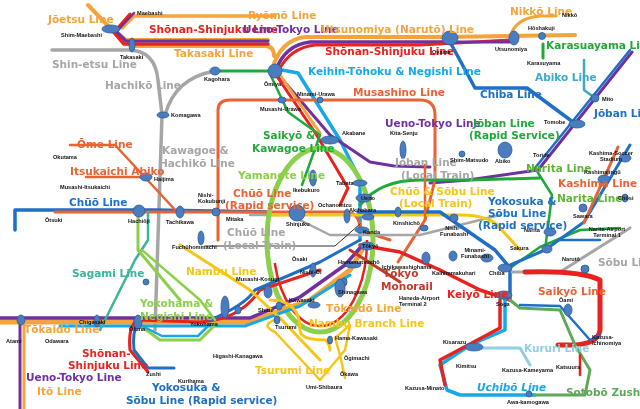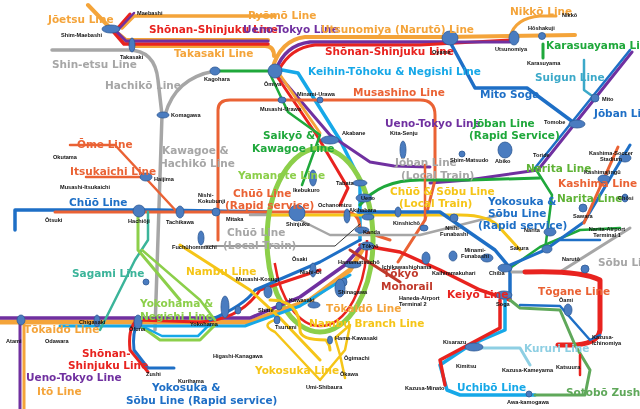--- a/index.html
+++ b/index.html
@@ -179,34 +179,34 @@
 <div class="lbl ln" style="left:248px;top:10px;color:#f4a43a;text-align:right;">Ryōmō Line</div>
 <div class="lbl ln" style="left:149px;top:24px;color:#e8231f;">Shōnan-Shinjuku Line</div>
 <div class="lbl ln" style="left:243px;top:24px;color:#7030a0;">Ueno-Tokyo Line</div>
 <div class="lbl ln" style="left:321px;top:24px;color:#f4a43a;">Utsunomiya (Narutō) Line</div>
 <div class="lbl ln" style="left:510px;top:6px;color:#f4a43a;">Nikkō Line</div>
 <div class="lbl ln" style="left:546px;top:40px;color:#1fa83b;">Karasuayama Line</div>
 <div class="lbl ln" style="left:52px;top:59px;color:#a6a6a6;">Shin-etsu Line</div>
 <div class="lbl ln" style="left:174px;top:48px;color:#f4a43a;">Takasaki Line</div>
 <div class="lbl ln" style="left:325px;top:46px;color:#e8231f;">Shōnan-Shinjuku Line</div>
 <div class="lbl ln" style="left:308px;top:66px;color:#16a8e8;">Keihin-Tōhoku &amp; Negishi Line</div>
-<div class="lbl ln" style="left:535px;top:72px;color:#3ca9c9;">Suigun Line</div>
+<div class="lbl ln" style="left:535px;top:72px;color:#3ca9c9;">Abiko Line</div>
 <div class="lbl ln" style="left:105px;top:80px;color:#a6a6a6;">Hachikō Line</div>
 <div class="lbl ln" style="left:353px;top:87px;color:#ea6234;">Musashino Line</div>
-<div class="lbl ln" style="left:480px;top:89px;color:#1e6fc6;">Mito Soga</div>
+<div class="lbl ln" style="left:480px;top:89px;color:#1e6fc6;">Chiba Line</div>
 <div class="lbl ln" style="left:594px;top:108px;color:#1e6fc6;">Jōban Line</div>
 <div class="lbl ln" style="left:385px;top:118px;color:#7030a0;">Ueno-Tokyo Line</div>
 <div class="lbl ln" style="left:473px;top:118px;color:#1fa83b;">Jōban Line</div>
 <div class="lbl ln" style="left:469px;top:130px;color:#1fa83b;">(Rapid Service)</div>
 <div class="lbl ln" style="left:263px;top:130px;color:#1fa83b;">Saikyō &amp;</div>
 <div class="lbl ln" style="left:252px;top:143px;color:#1fa83b;">Kawagoe Line</div>
 <div class="lbl ln" style="left:162px;top:145px;color:#a6a6a6;">Kawagoe &amp;</div>
 <div class="lbl ln" style="left:159px;top:158px;color:#a6a6a6;">Hachikō Line</div>
 <div class="lbl ln" style="left:77px;top:139px;color:#ea6234;">Ōme Line</div>
-<div class="lbl ln" style="left:70px;top:166px;color:#ea6234;">Itsukaichi Line</div>
+<div class="lbl ln" style="left:70px;top:166px;color:#ea6234;">Itsukaichi Abiko</div>
 <div class="lbl ln" style="left:238px;top:170px;color:#8ccf4a;">Yamanote Line</div>
 <div class="lbl ln" style="left:395px;top:157px;color:#a6a6a6;">Jōban Line</div>
 <div class="lbl ln" style="left:401px;top:170px;color:#a6a6a6;">(Local Train)</div>
 <div class="lbl ln" style="left:526px;top:163px;color:#5fb336;">Narita Line</div>
 <div class="lbl ln" style="left:558px;top:178px;color:#ea6234;">Kashima Line</div>
 <div class="lbl ln" style="left:557px;top:193px;color:#5fb336;">Narita Line</div>
 <div class="lbl ln" style="left:69px;top:197px;color:#1e6fc6;">Chūō Line</div>
 <div class="lbl ln" style="left:233px;top:188px;color:#ea6234;">Chūō Line</div>
 <div class="lbl ln" style="left:225px;top:200px;color:#ea6234;">(Rapid service)</div>
 <div class="lbl ln" style="left:390px;top:186px;color:#f5c518;">Chūō &amp; Sōbu Line</div>
@@ -215,31 +215,31 @@
 <div class="lbl ln" style="left:488px;top:208px;color:#1e6fc6;">Sōbu Line</div>
 <div class="lbl ln" style="left:478px;top:220px;color:#1e6fc6;">(Rapid service)</div>
 <div class="lbl ln" style="left:227px;top:227px;color:#a6a6a6;">Chūō Line</div>
 <div class="lbl ln" style="left:223px;top:240px;color:#a6a6a6;">(Local Train)</div>
 <div class="lbl ln" style="left:598px;top:257px;color:#a6a6a6;">Sōbu Line</div>
 <div class="lbl ln" style="left:72px;top:268px;color:#3bb49a;">Sagami Line</div>
 <div class="lbl ln" style="left:186px;top:266px;color:#f5c518;">Nambu Line</div>
 <div class="lbl ln" style="left:383px;top:268px;color:#c0392b;">Tōkyō</div>
 <div class="lbl ln" style="left:381px;top:281px;color:#c0392b;">Monorail</div>
 <div class="lbl ln" style="left:447px;top:289px;color:#e8231f;">Keiyō Line</div>
-<div class="lbl ln" style="left:538px;top:286px;color:#ea6234;">Tōgane Line</div>
+<div class="lbl ln" style="left:538px;top:286px;color:#ea6234;">Saikyō Line</div>
 <div class="lbl ln" style="left:140px;top:298px;color:#8ccf4a;">Yokohama &amp;</div>
 <div class="lbl ln" style="left:140px;top:311px;color:#8ccf4a;">Negishi Line</div>
 <div class="lbl ln" style="left:326px;top:303px;color:#f4a43a;">Tōkaidō Line</div>
 <div class="lbl ln" style="left:309px;top:318px;color:#f5c518;">Nambu Branch Line</div>
 <div class="lbl ln" style="left:24px;top:324px;color:#f4a43a;">Tōkaidō Line</div>
 <div class="lbl ln" style="left:82px;top:348px;color:#e8231f;">Shōnan-</div>
 <div class="lbl ln" style="left:68px;top:360px;color:#e8231f;">Shinjuku Line</div>
 <div class="lbl ln" style="left:524px;top:343px;color:#8ecfe3;">Kururi Line</div>
-<div class="lbl ln" style="left:255px;top:365px;color:#f5c518;">Yokosuka Line</div>
-<div class="lbl ln" style="left:457px;top:382px;color:#16a8e8;">Uchibō Line</div>
+<div class="lbl ln" style="left:255px;top:365px;color:#f5c518;">Tsurumi Line</div>
+<div class="lbl ln" style="left:477px;top:382px;color:#16a8e8;font-style:italic;">Uchibō Line</div>
 <div class="lbl ln" style="left:566px;top:387px;color:#5fa85a;">Sotobō Zushi</div>
 <div class="lbl ln" style="left:26px;top:372px;color:#7030a0;">Ueno-Tokyo Line</div>
 <div class="lbl ln" style="left:37px;top:386px;color:#f4a43a;">Itō Line</div>
 <div class="lbl ln" style="left:152px;top:382px;color:#1e6fc6;">Yokosuka &amp;</div>
 <div class="lbl ln" style="left:126px;top:395px;color:#1e6fc6;">Sōbu Line (Rapid service)</div>
 
 <div class="lbl st" style="left:137px;top:11px;">Maebashi</div>
 <div class="lbl st" style="left:61px;top:33px;">Shim-Maebashi</div>
 <div class="lbl st" style="left:120px;top:55px;">Takasaki</div>
 <div class="lbl st" style="left:204px;top:77px;">Kagohara</div>

